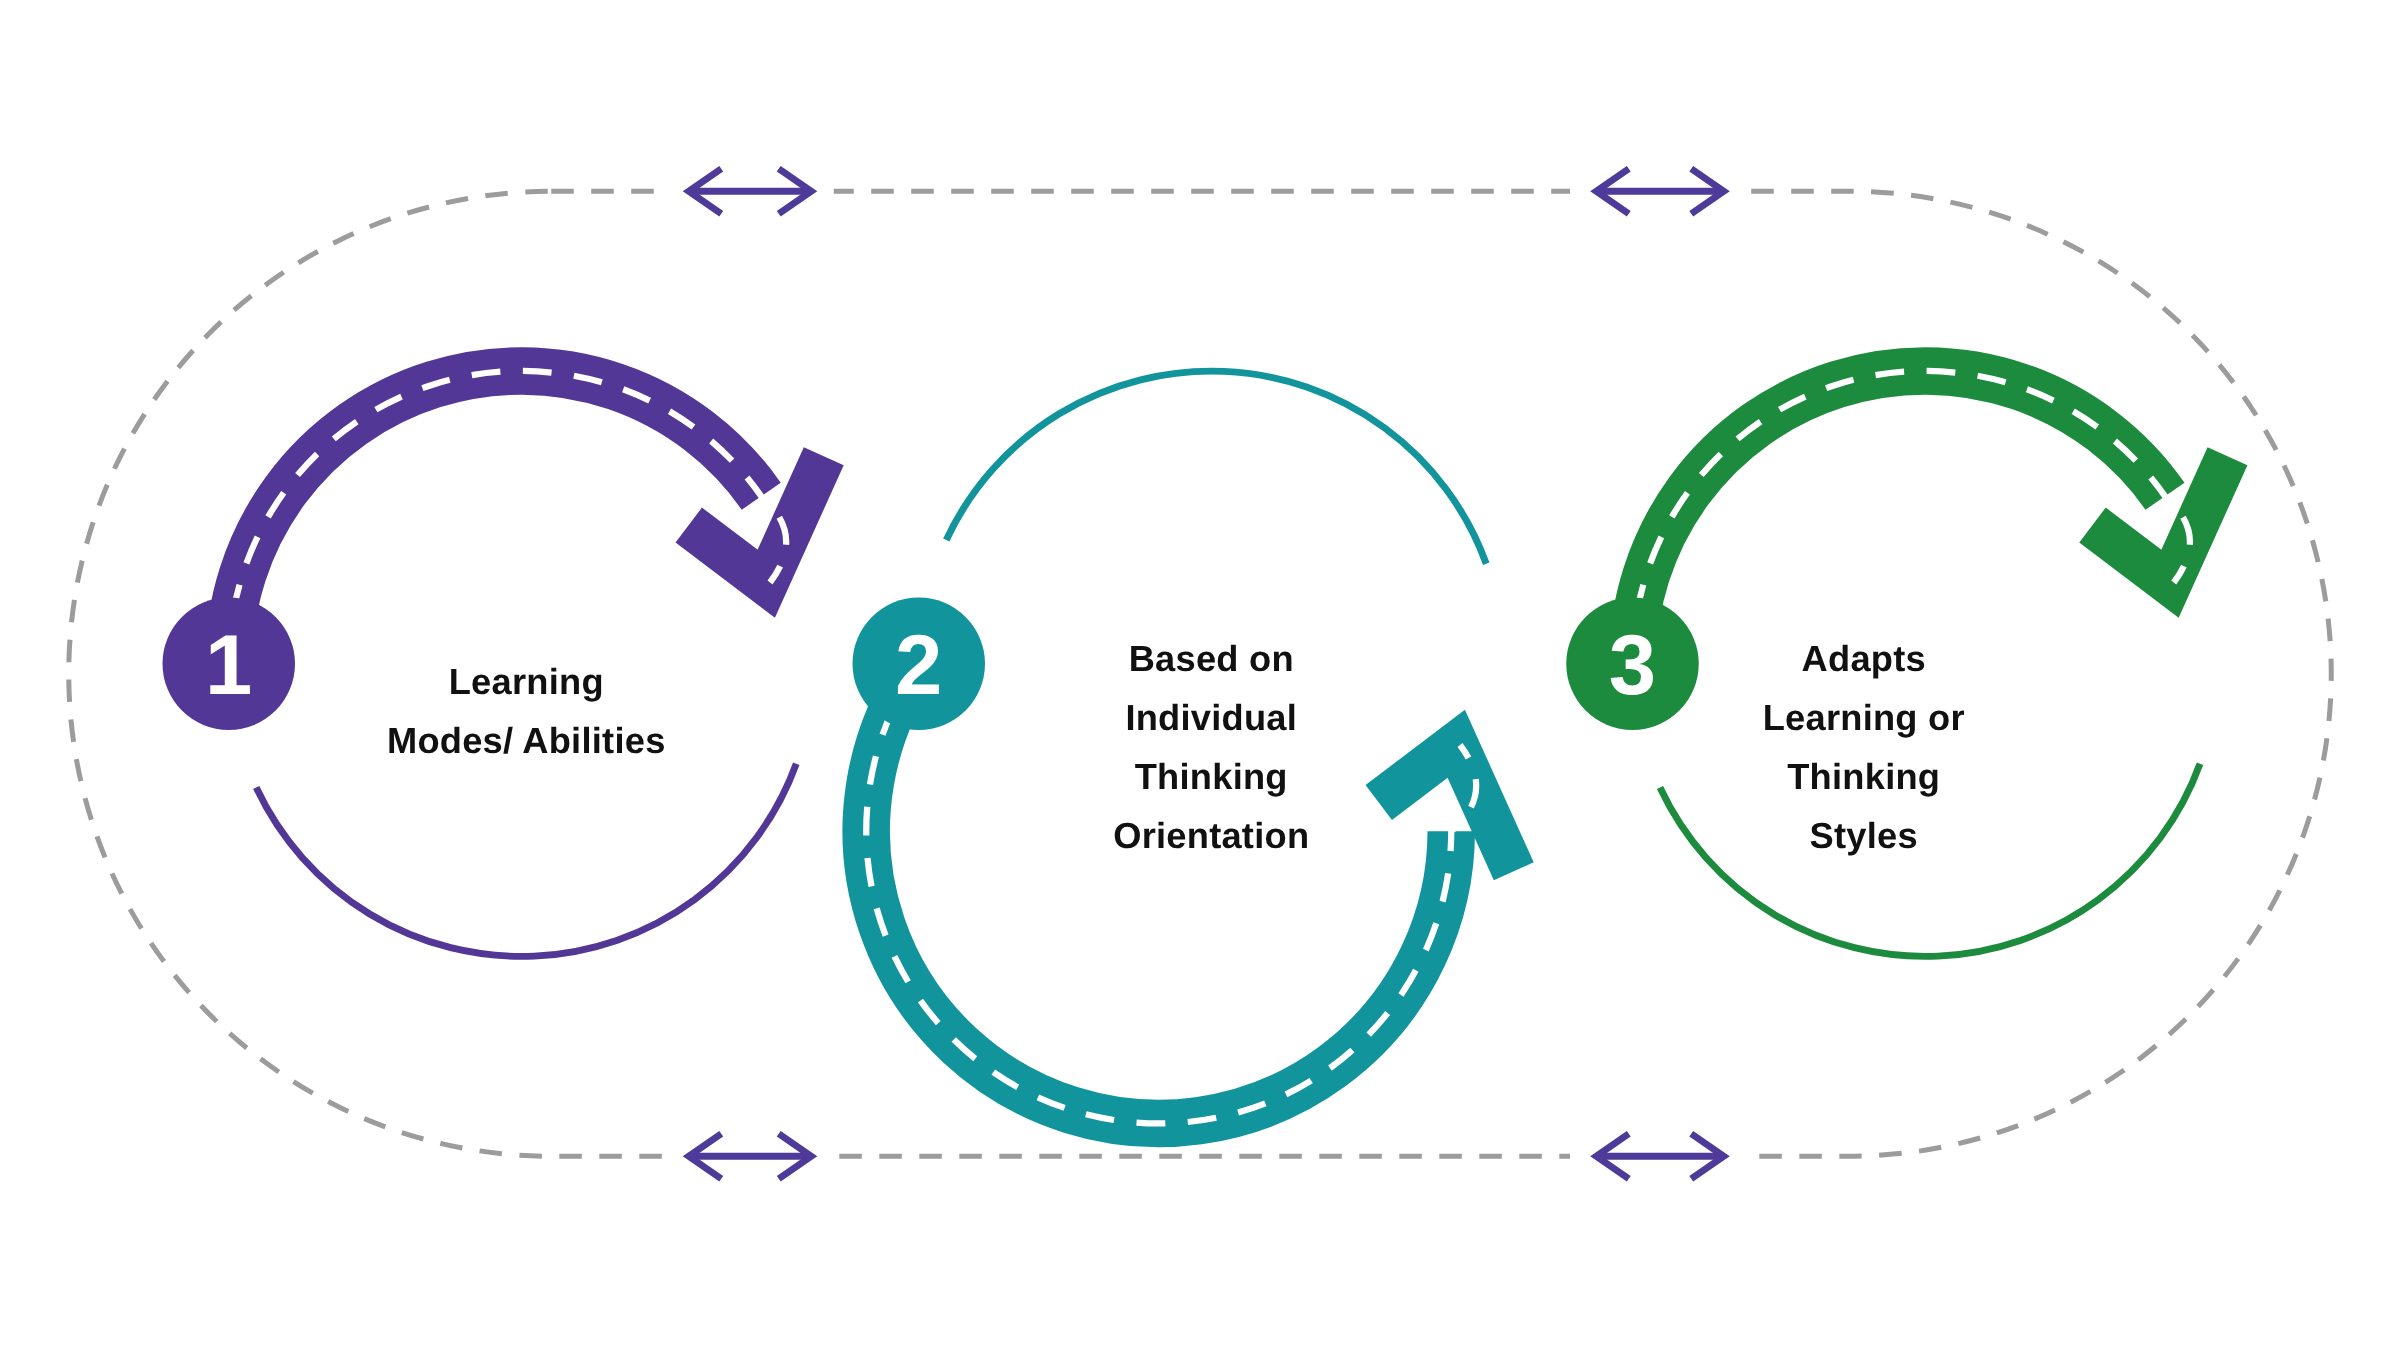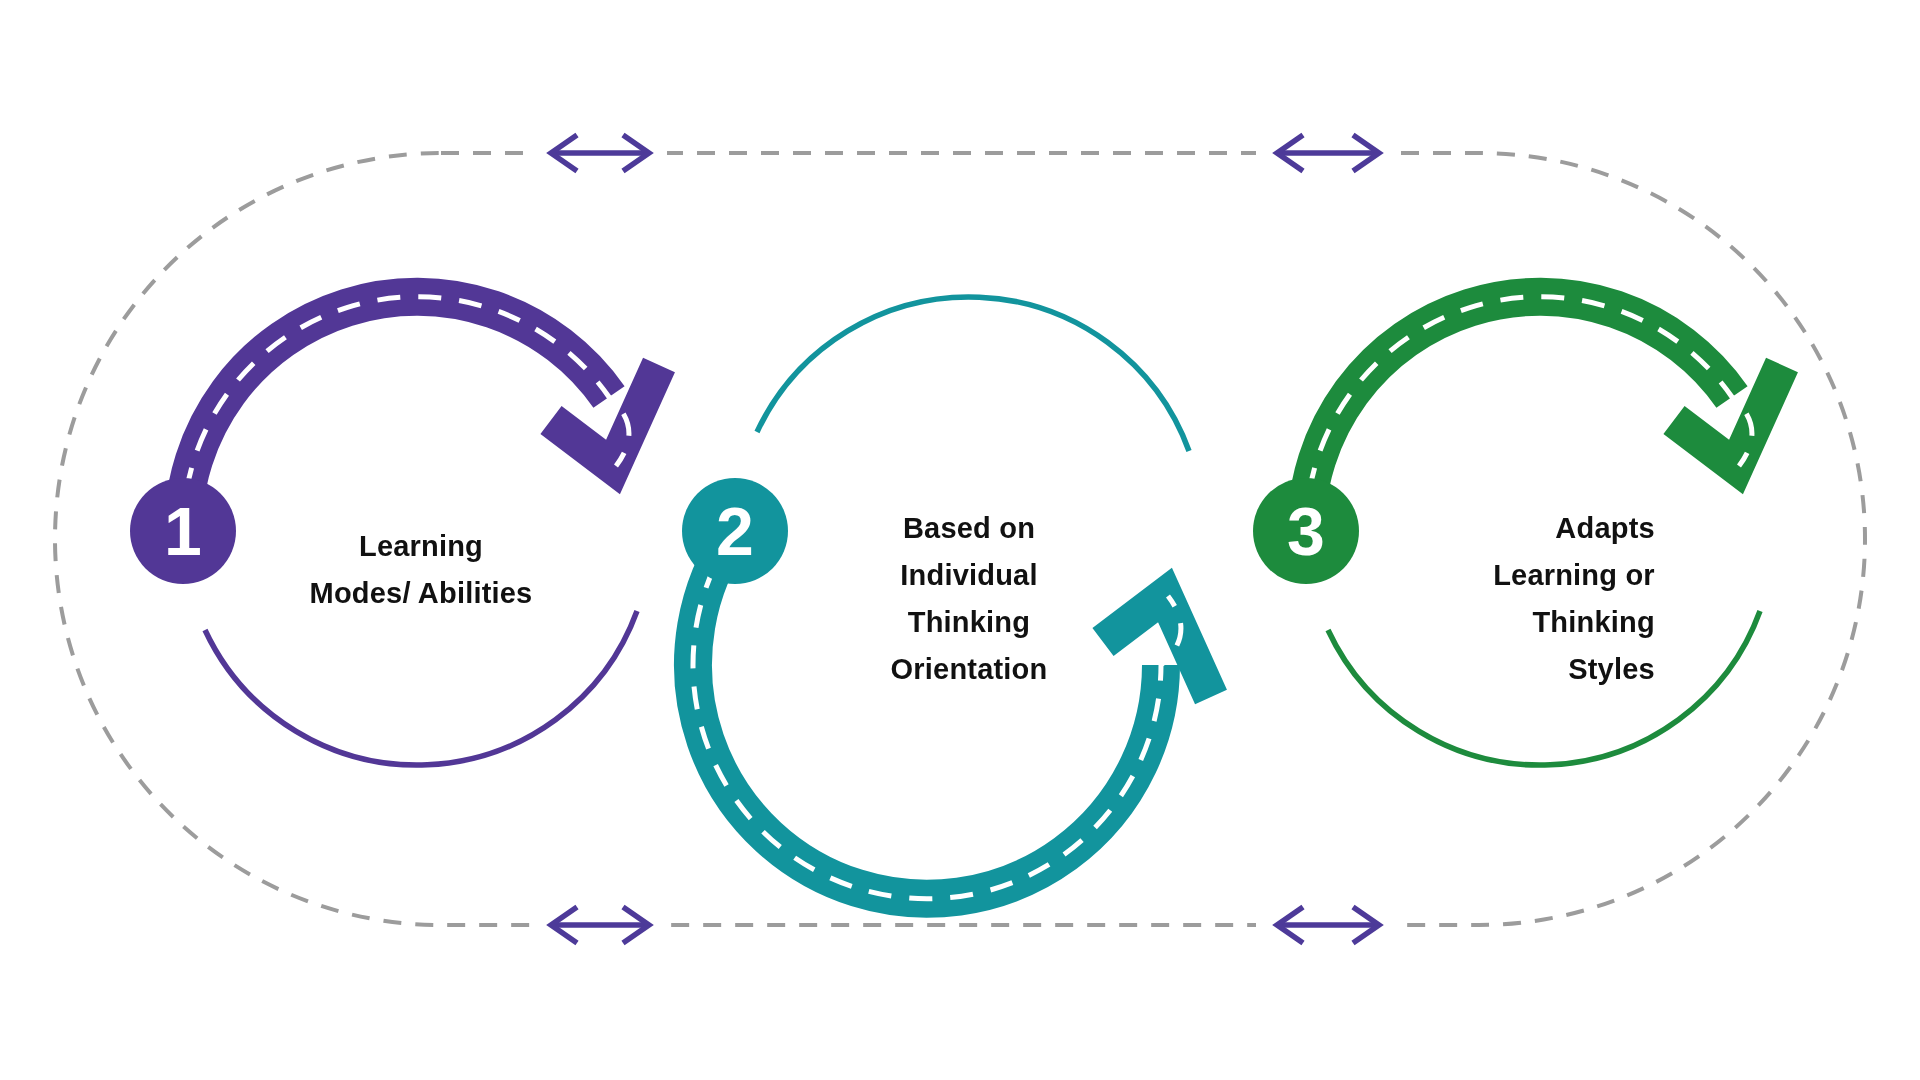--- a/index.html
+++ b/index.html
@@ -104,18 +104,18 @@
   </svg>
 
   <div class="label" style="left:421px; top:479px;">Learning
 Modes/ Abilities</div>
 
   <div class="label" style="left:969px; top:461px;">Based on
 Individual
 Thinking
 Orientation</div>
 
-  <div class="label" style="left:1574px; top:461px;text-align:right;">Adapts
+  <div class="label" style="left:1491px; top:461px;">Adapts
 Learning or
 Thinking
 Styles</div>
 
 </div>
 
 </body></html>

